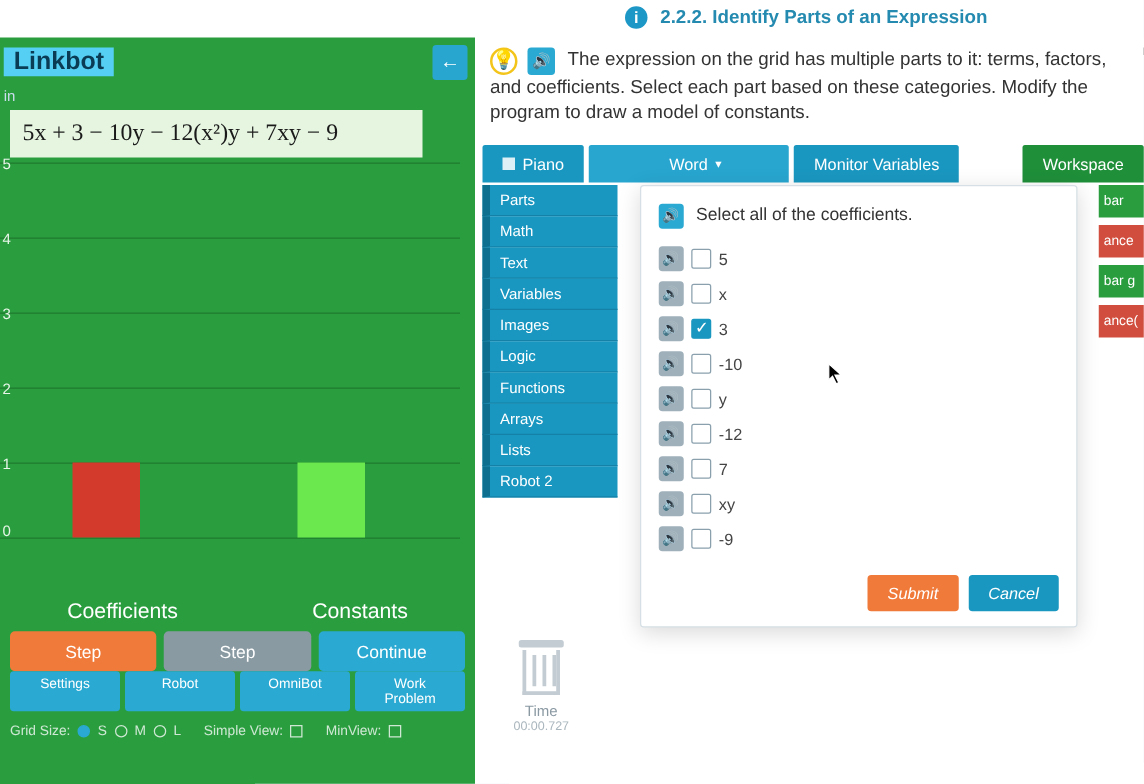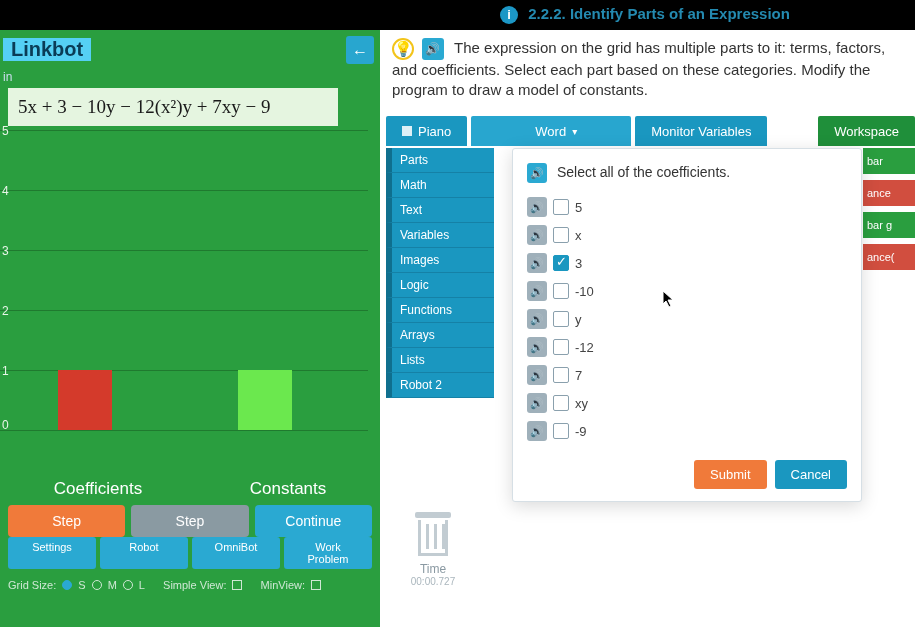--- a/index.html
+++ b/index.html
@@ -1,18 +1,18 @@
 <!DOCTYPE html>
 <html><head>
 <meta charset="utf-8">
 <style>
   * { box-sizing: border-box; margin: 0; padding: 0; font-family: Arial, Helvetica, sans-serif; }
   html, body { width: 915px; height: 627px; overflow: hidden; background:#e8eef2; }
 
-  .topbar { position:absolute; left:0; right:0; top:0; height:44px; background:#000000; border-bottom:6px solid #000000; }
+  .topbar { position:absolute; left:0; right:0; top:0; height:44px; background:#ffffff; border-bottom:6px solid #000000; }
   .topbar .lesson { position:absolute; left:500px; top:5px; font-size:15px; font-weight:bold; color:#248ab0; }
   .topbar .lesson .iicon { display:inline-block; width:18px; height:18px; border-radius:50%; background:#1c97c6; color:#fff; text-align:center; line-height:18px; font-size:13px; margin-right:6px; font-style:normal; }
 
   
   .left { position:absolute; left:0; top:30px; width:380px; bottom:0; background:#2a9e3f; }
   .left .brand { position:absolute; left:3px; top:8px; background:#55d0f4; color:#0a3c56; font-weight:bold; font-size:20px; padding:0 8px; }
   .left .backbtn { position:absolute; right:6px; top:6px; width:28px; height:28px; background:#28a6cf; border-radius:3px; color:#fff; text-align:center; line-height:28px; font-size:16px; cursor:pointer; }
   .left .in { position:absolute; left:3px; top:40px; color:#cde; font-size:12px; }
   .left .expr { position:absolute; left:8px; top:58px; right:42px; background:#e5f5e0; color:#1a1a1a; font-size:19px; padding:8px 10px; font-family: 'Times New Roman', serif; }
   .left .grid { position:absolute; left:0; top:100px; right:12px; height:300px; }
@@ -46,34 +46,34 @@
   .tabbar .tab { background:#1a97c0; color:#fff; font-size:13px; padding:6px 16px; border-radius:2px 2px 0 0; cursor:pointer; display:flex; align-items:center; gap:6px;}
   .tabbar .tab .sq { width:10px; height:10px; background:#fff; opacity:.85; }
   .tabbar .tab .ch { font-size:10px; }
   .tabbar .tab.word { background:#28a6cf; min-width:160px; justify-content:center;padding-left:26px;}
   .tabbar .tab.mon { background:#1a97c0; }
   .tabbar .tab.extra { background:#1f8f3a; color:#fff; }
 
   .catlist { position:absolute; left:6px; top:118px; width:108px; }
   .catlist .cat { background:#1a97c0; color:#fff; font-size:12px; padding:5px 8px; border-bottom:1px solid #1581a6; border-left:6px solid #0f6f8e; cursor:pointer; }
 
-  .sidebadges { position:absolute; right:0; top:118px; width:52px; }
+  .sidebadges { position:absolute; right:0; top:118px; width:36px; }
   .sidebadges .badge { height:26px; background:#2a9e3f; color:#fff; font-size:11px; line-height:26px; padding-left:4px; margin-bottom:6px; }
   .sidebadges .badge.red { background:#d14e3f; }
 
   
   .popup { position:absolute; left:132px; top:118px; width:350px; background:#fff; border:1px solid #d6dfe5; box-shadow:0 4px 18px rgba(0,0,0,.15); border-radius:3px; padding:14px 14px 56px 14px; }
   .popup .title { font-size:14px; color:#333; margin-bottom:10px; }
   .popup .title .spk { display:inline-block; width:20px; height:20px; border-radius:3px; background:#2aa9d2; color:#fff; text-align:center; line-height:20px; font-size:11px; margin-right:6px; }
   .popup .opt { display:flex; align-items:center; gap:6px; font-size:13px; color:#444; padding:4px 0;}
   .popup .opt .spk { display:inline-block; width:20px; height:20px; border-radius:3px; background:#9fb0ba; color:#fff; text-align:center; line-height:20px; font-size:11px;}
   .popup .opt .cb { width:16px; height:16px; border:1.5px solid #8aa0ad; border-radius:2px; background:#fff; }
   .popup .opt .cb.checked { background:#1a97c0; border-color:#1a97c0; position:relative;}
   .popup .opt .cb.checked:after { content:"✓"; color:#fff; position:absolute; left:2px; top:-2px; font-size:13px;}
-  .popup .actions { position:absolute; right:14px; bottom:12px; display:flex; gap:8px; }
+  .popup .actions { position:absolute; right:14px; bottom:12px; display:flex; gap:8px;font-style:italic; }
   .popup .actions .pbtn { padding:7px 16px; border-radius:3px; color:#fff; font-size:13px; cursor:pointer; }
   .submit { background:#f07a3a; }
   .cancel { background:#1a97c0; }
 
   .trash { position:absolute; left:30px; bottom:40px; width:46px; text-align:center; color:#a9b7bf; }
   .trash .can { width:30px; height:36px; margin:0 auto; border:3px solid #c2ccd2; border-top:none; position:relative; }
   .trash .can:before { content:""; position:absolute; top:-8px; left:-6px; right:-6px; height:6px; background:#c2ccd2; border-radius:2px;}
   .trash .can .l { position:absolute; top:4px; bottom:4px; width:3px; background:#c2ccd2; }
   .trash .tlabel { font-size:12px; margin-top:6px; color:#8a99a2; }
   .trash .time  { font-size:10px; color:#aab6bd; }

